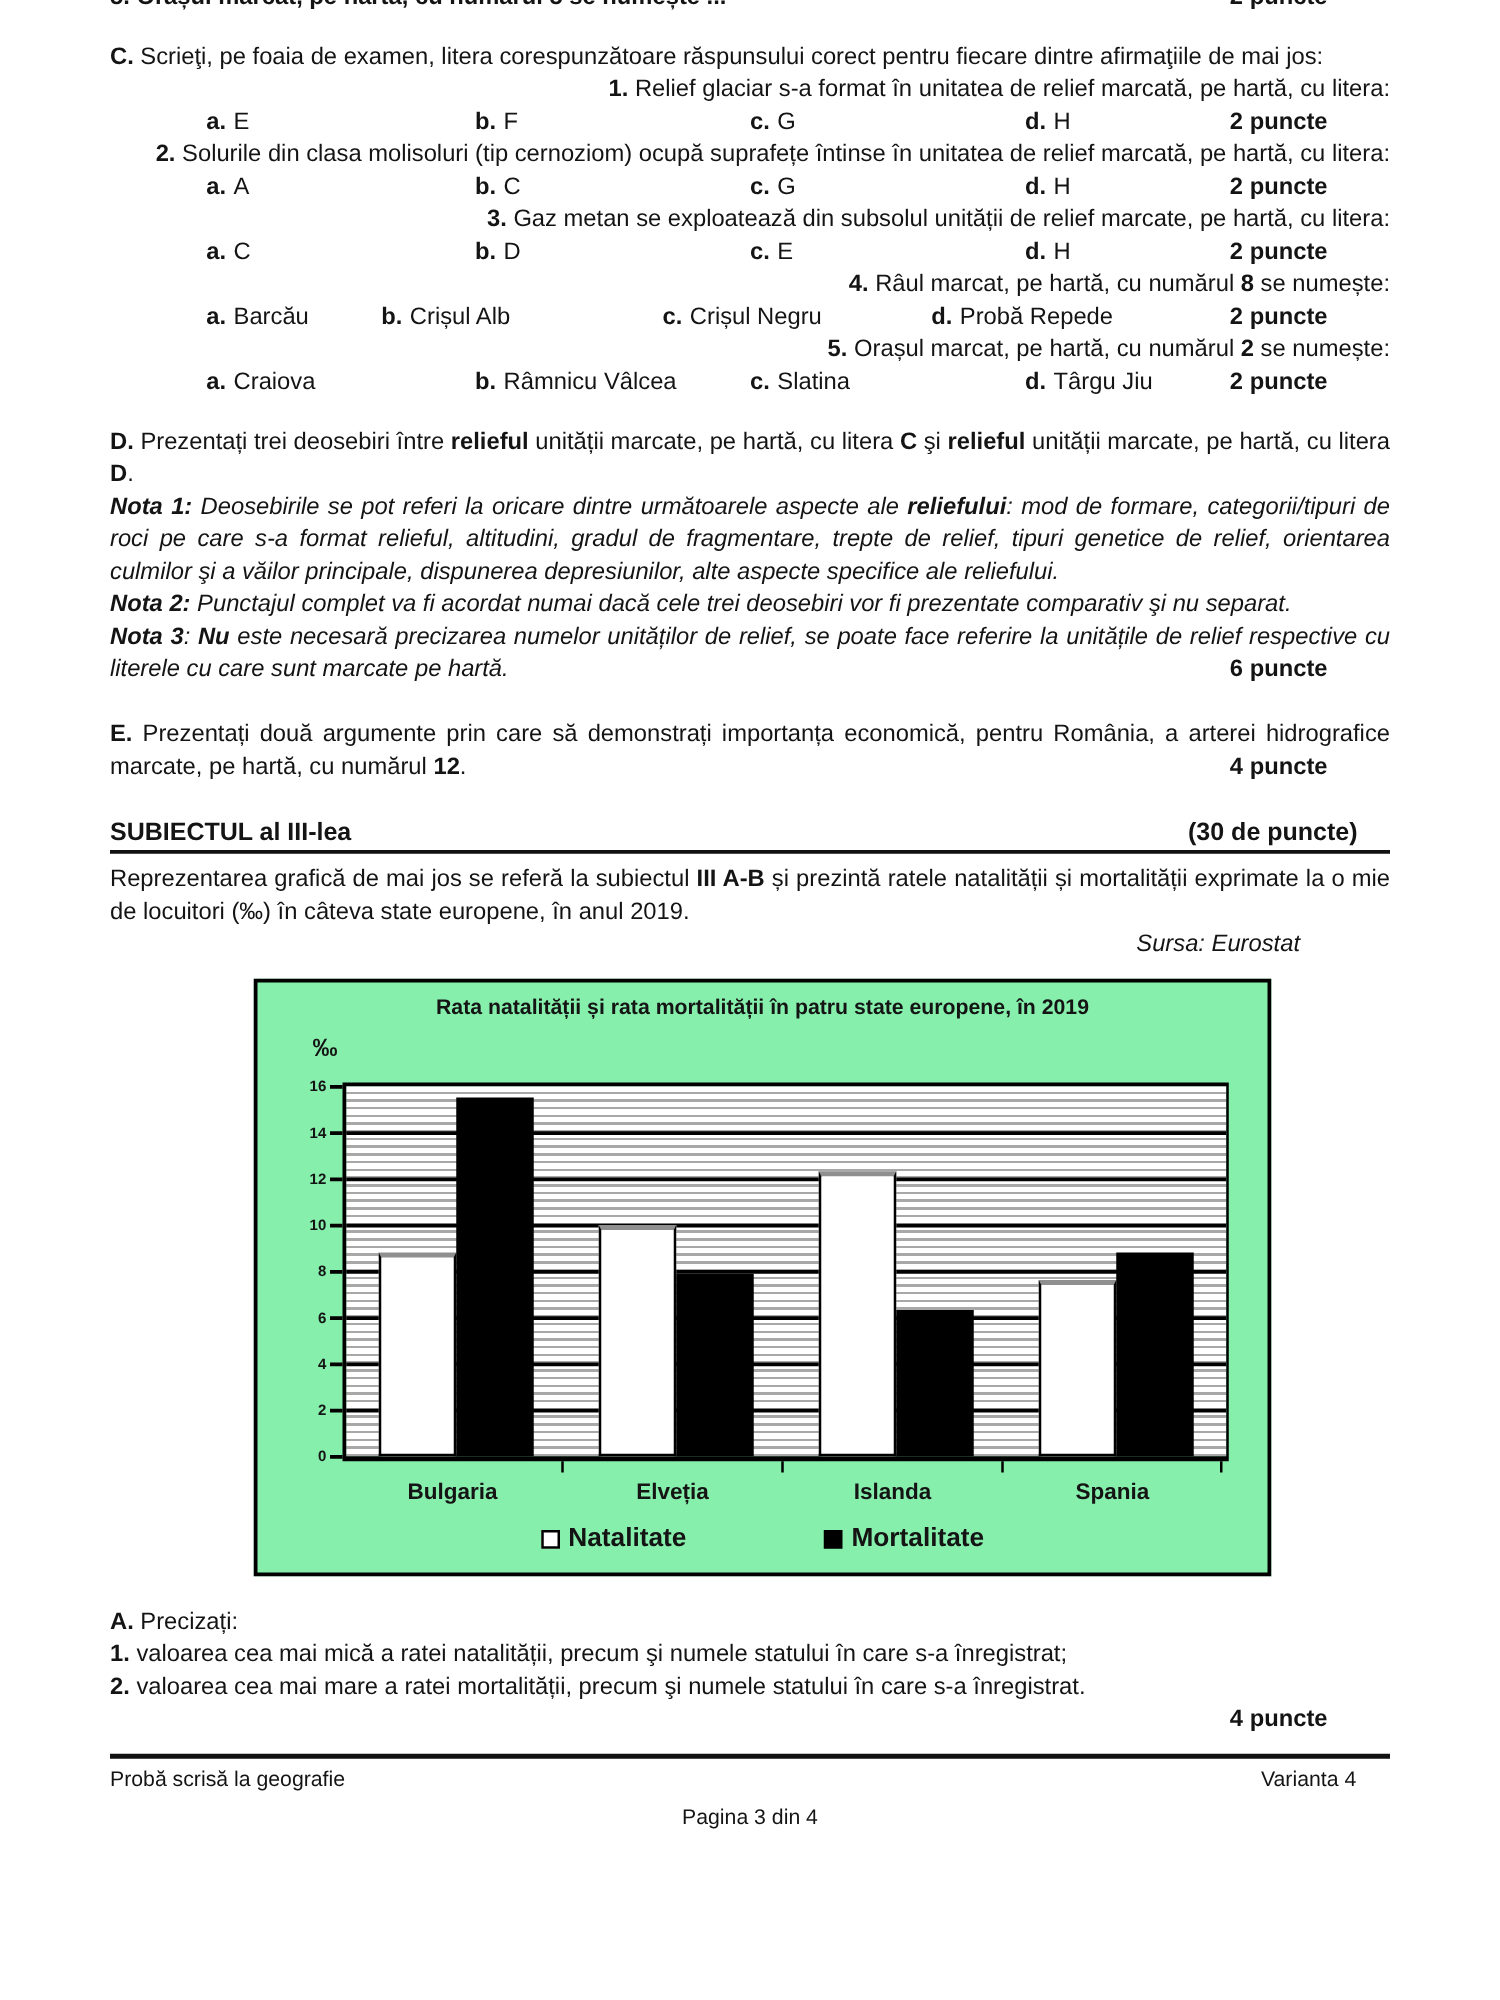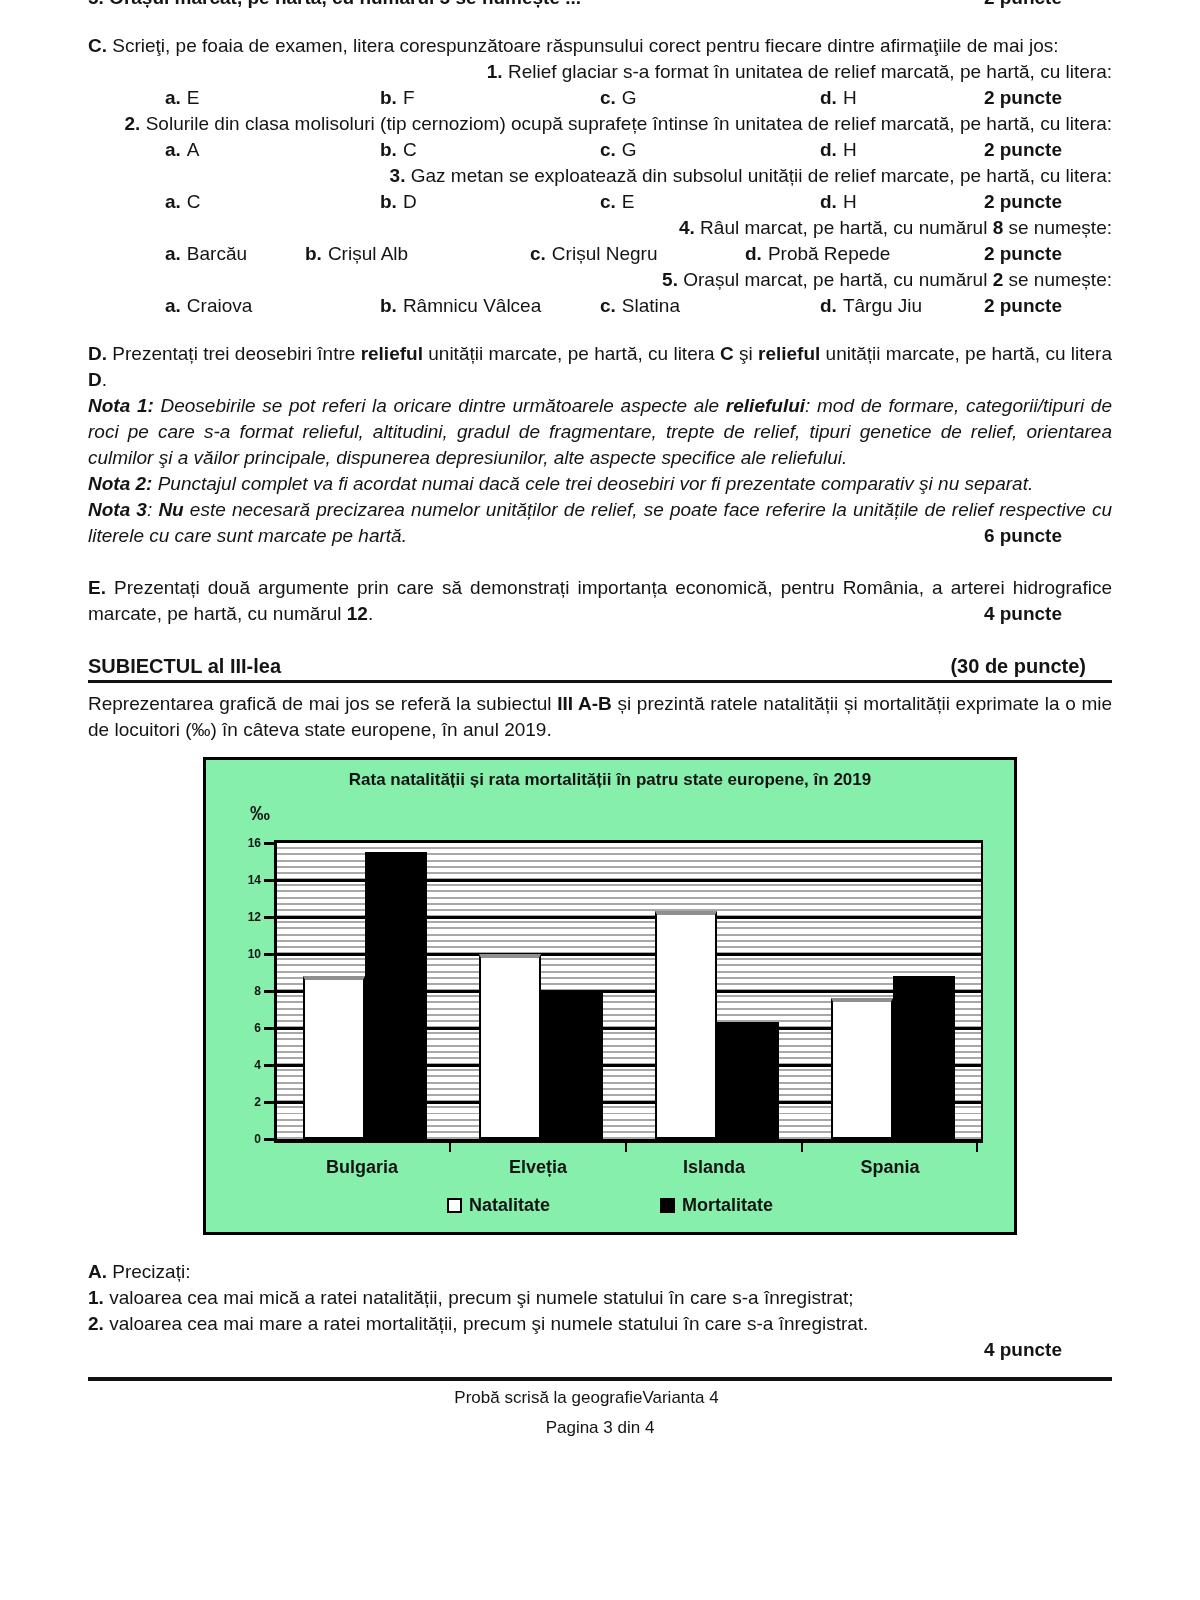--- a/index.html
+++ b/index.html
@@ -52,27 +52,27 @@
   .bars{position:absolute;left:0;right:0;top:0;bottom:0;display:flex;z-index:2;}
   .bar-group{flex:1;display:flex;align-items:flex-end;justify-content:center;}
   .bar{width:62px;box-sizing:border-box;}
   .bar-white{background:#fff;border:2px solid #000;border-top:4px solid #8f8f8f;}
   .bar-black{background:#000;}
   .xticks{position:absolute;left:68px;top:383px;width:704px;height:9px;}
   .xticks div{position:absolute;top:0;width:2px;height:9px;background:#000;}
   .cats{position:absolute;left:68px;top:394px;width:704px;display:flex;}
   .cats div{flex:1;text-align:center;font-weight:700;font-size:18px;}
   .legend{position:absolute;left:0;right:0;top:432px;display:flex;justify-content:center;gap:110px;}
-  .legend .li{display:flex;align-items:center;gap:7px;font-weight:700;font-size:18px;}
+  .legend .li{display:flex;align-items:center;gap:7px;font-weight:700;font-size:21px;}
   .sw{width:15px;height:15px;box-sizing:border-box;}
   .sw-white{background:#fff;border:2px solid #000;}
   .sw-black{background:#000;}
   
   .foot-rule{border-top:4px solid #111;margin-top:14px;}
-  .foot-row{display:flex;justify-content:center;font-size:17px;margin-top:4px;}
+  .foot-row{display:flex;justify-content:space-between;font-size:17px;margin-top:4px;}
   .foot-row .r{margin-right:27px;}
   .foot-center{text-align:center;font-size:17px;margin-top:4px;}
   .mt24{margin-top:24px;}
   .mt22{margin-top:22px;}
   .mt26{margin-top:26px;}
   .mt8{margin-top:8px;}
 </style>
 </head>
 <body>
 
@@ -144,20 +144,21 @@
     <span><span style="font-weight: 700;">E.</span><span> Prezentați două argumente prin care să demonstrați importanța economică, pentru România, a arterei hidrografice marcate, pe hartă, cu numărul </span><span style="font-weight: 700;">12</span><span>.</span></span>
     <span class="pts pts-abs">4 puncte</span>
   </div>
 
   <div class="subj">
     <span>SUBIECTUL al III-lea</span>
     <span class="r">(30 de puncte)</span>
   </div>
 
   <div class="just mt8"><span>Reprezentarea grafică de mai jos se referă la subiectul </span><span style="font-weight: 700;">III A-B</span><span> și prezintă ratele natalității și mortalității exprimate la o mie de locuitori (‰) în câteva state europene, în anul 2019.</span></div>
+  <div class="sursa">Sursa: Eurostat</div>
 
   <div class="chart-box">
     <div class="chart-title">
         <div>Rata natalității și rata mortalității în patru state europene, în 2019</div>
       </div>
     <div class="permille">‰</div>
     <div class="plot-region">
       <div class="plot-area">
         <div class="bars">
             <div class="bar-group">

